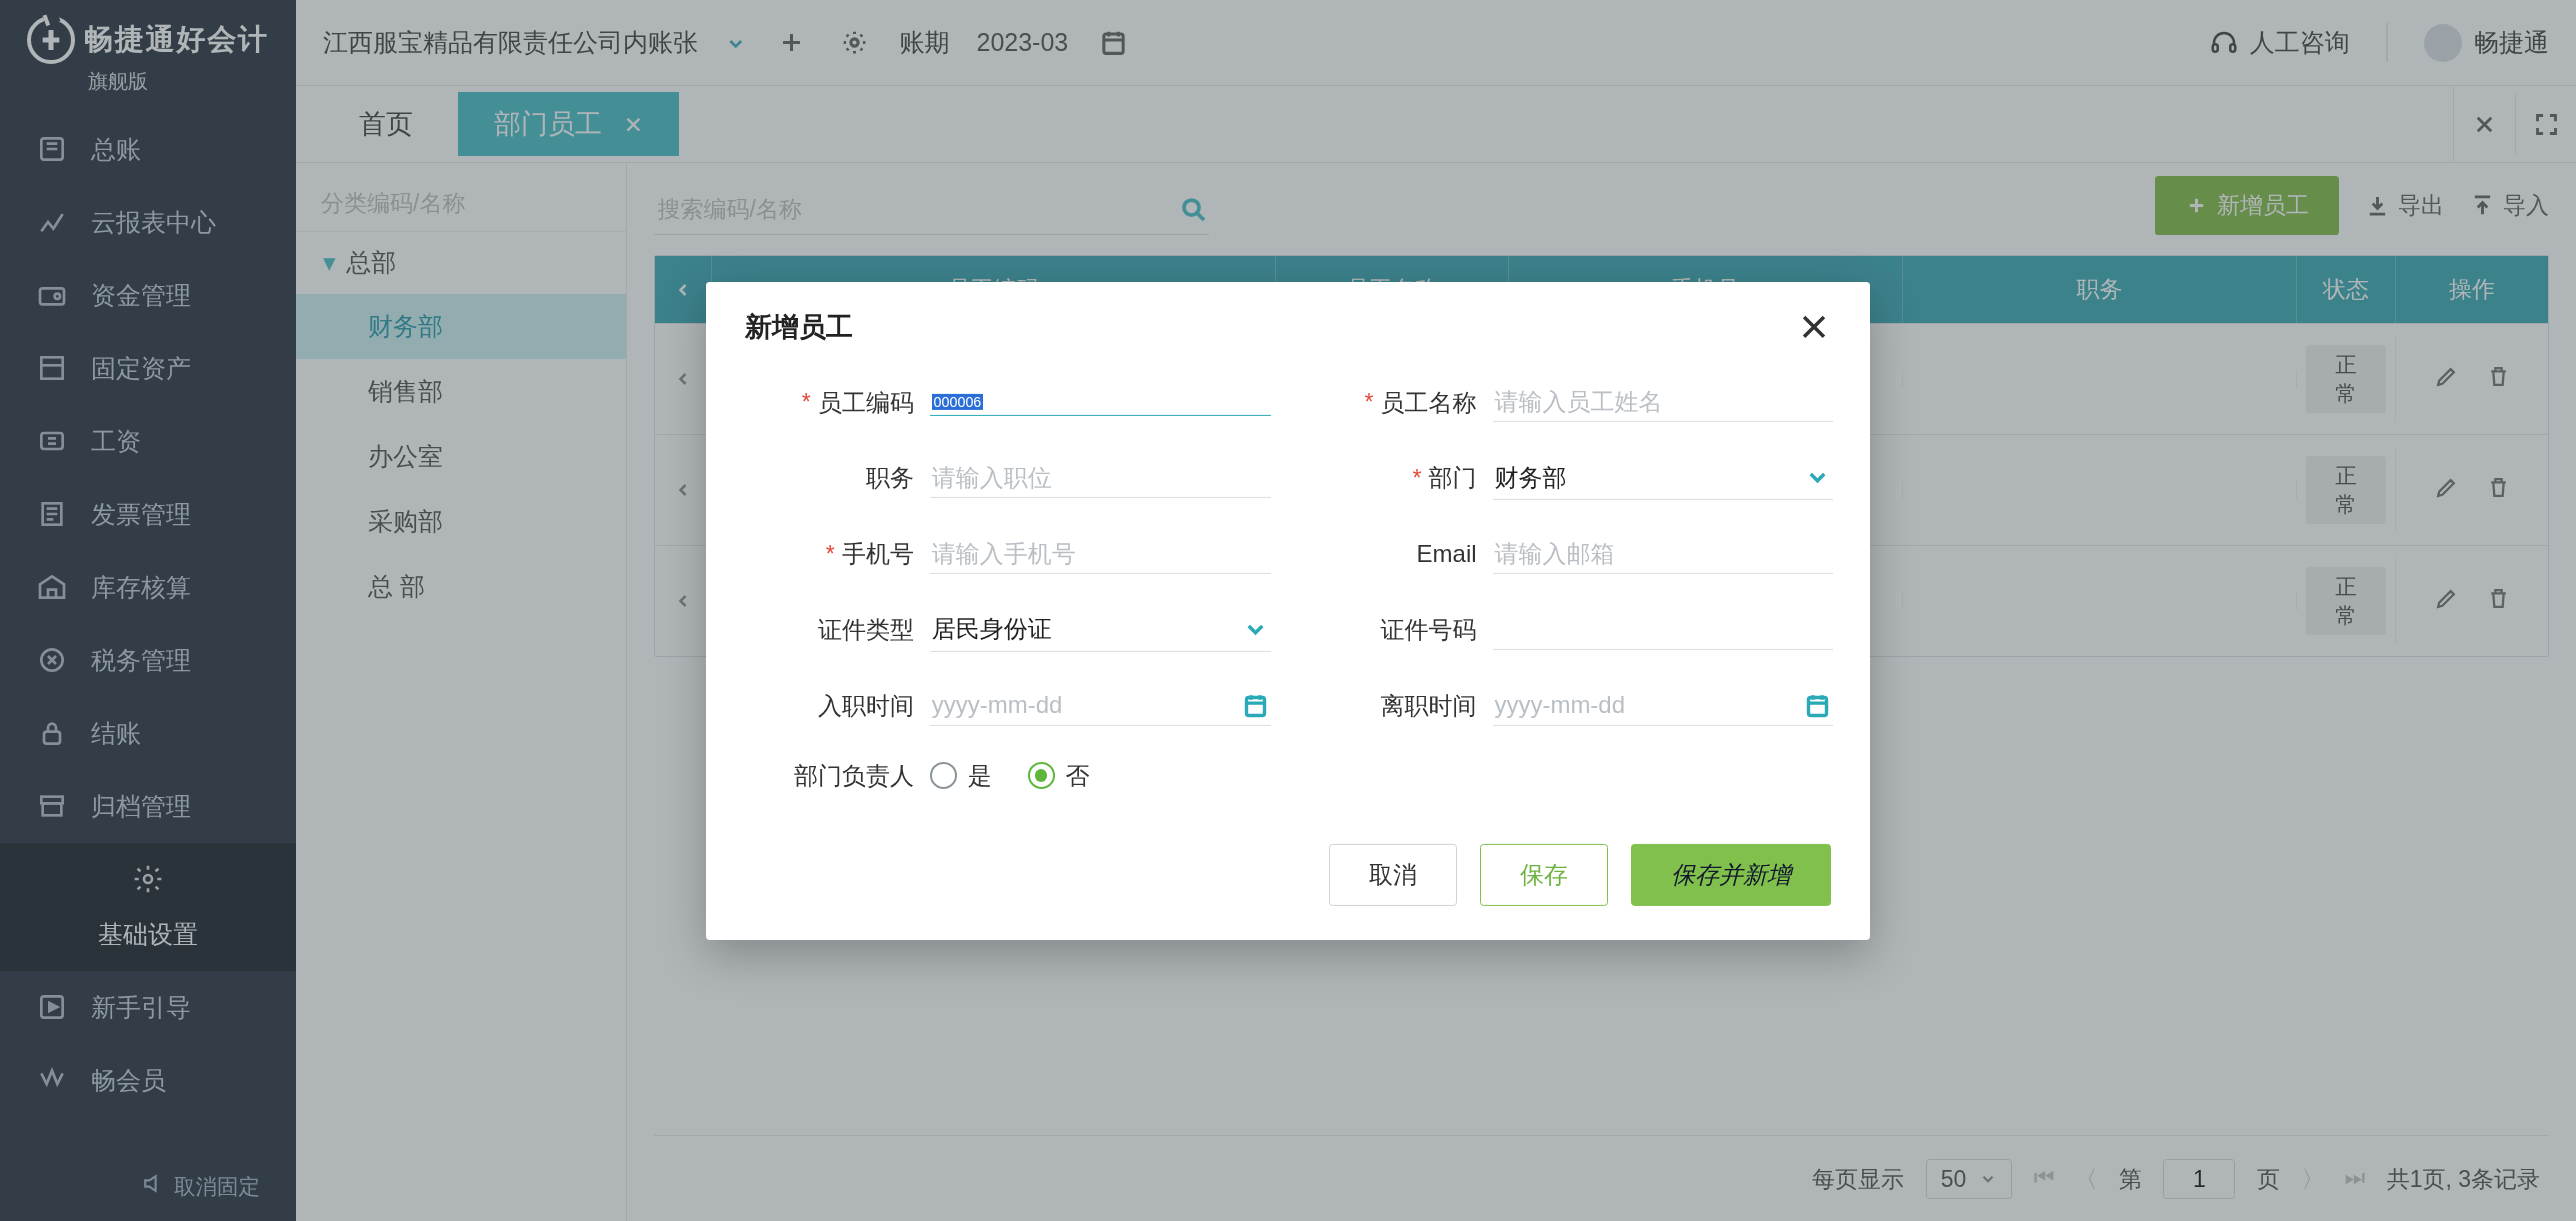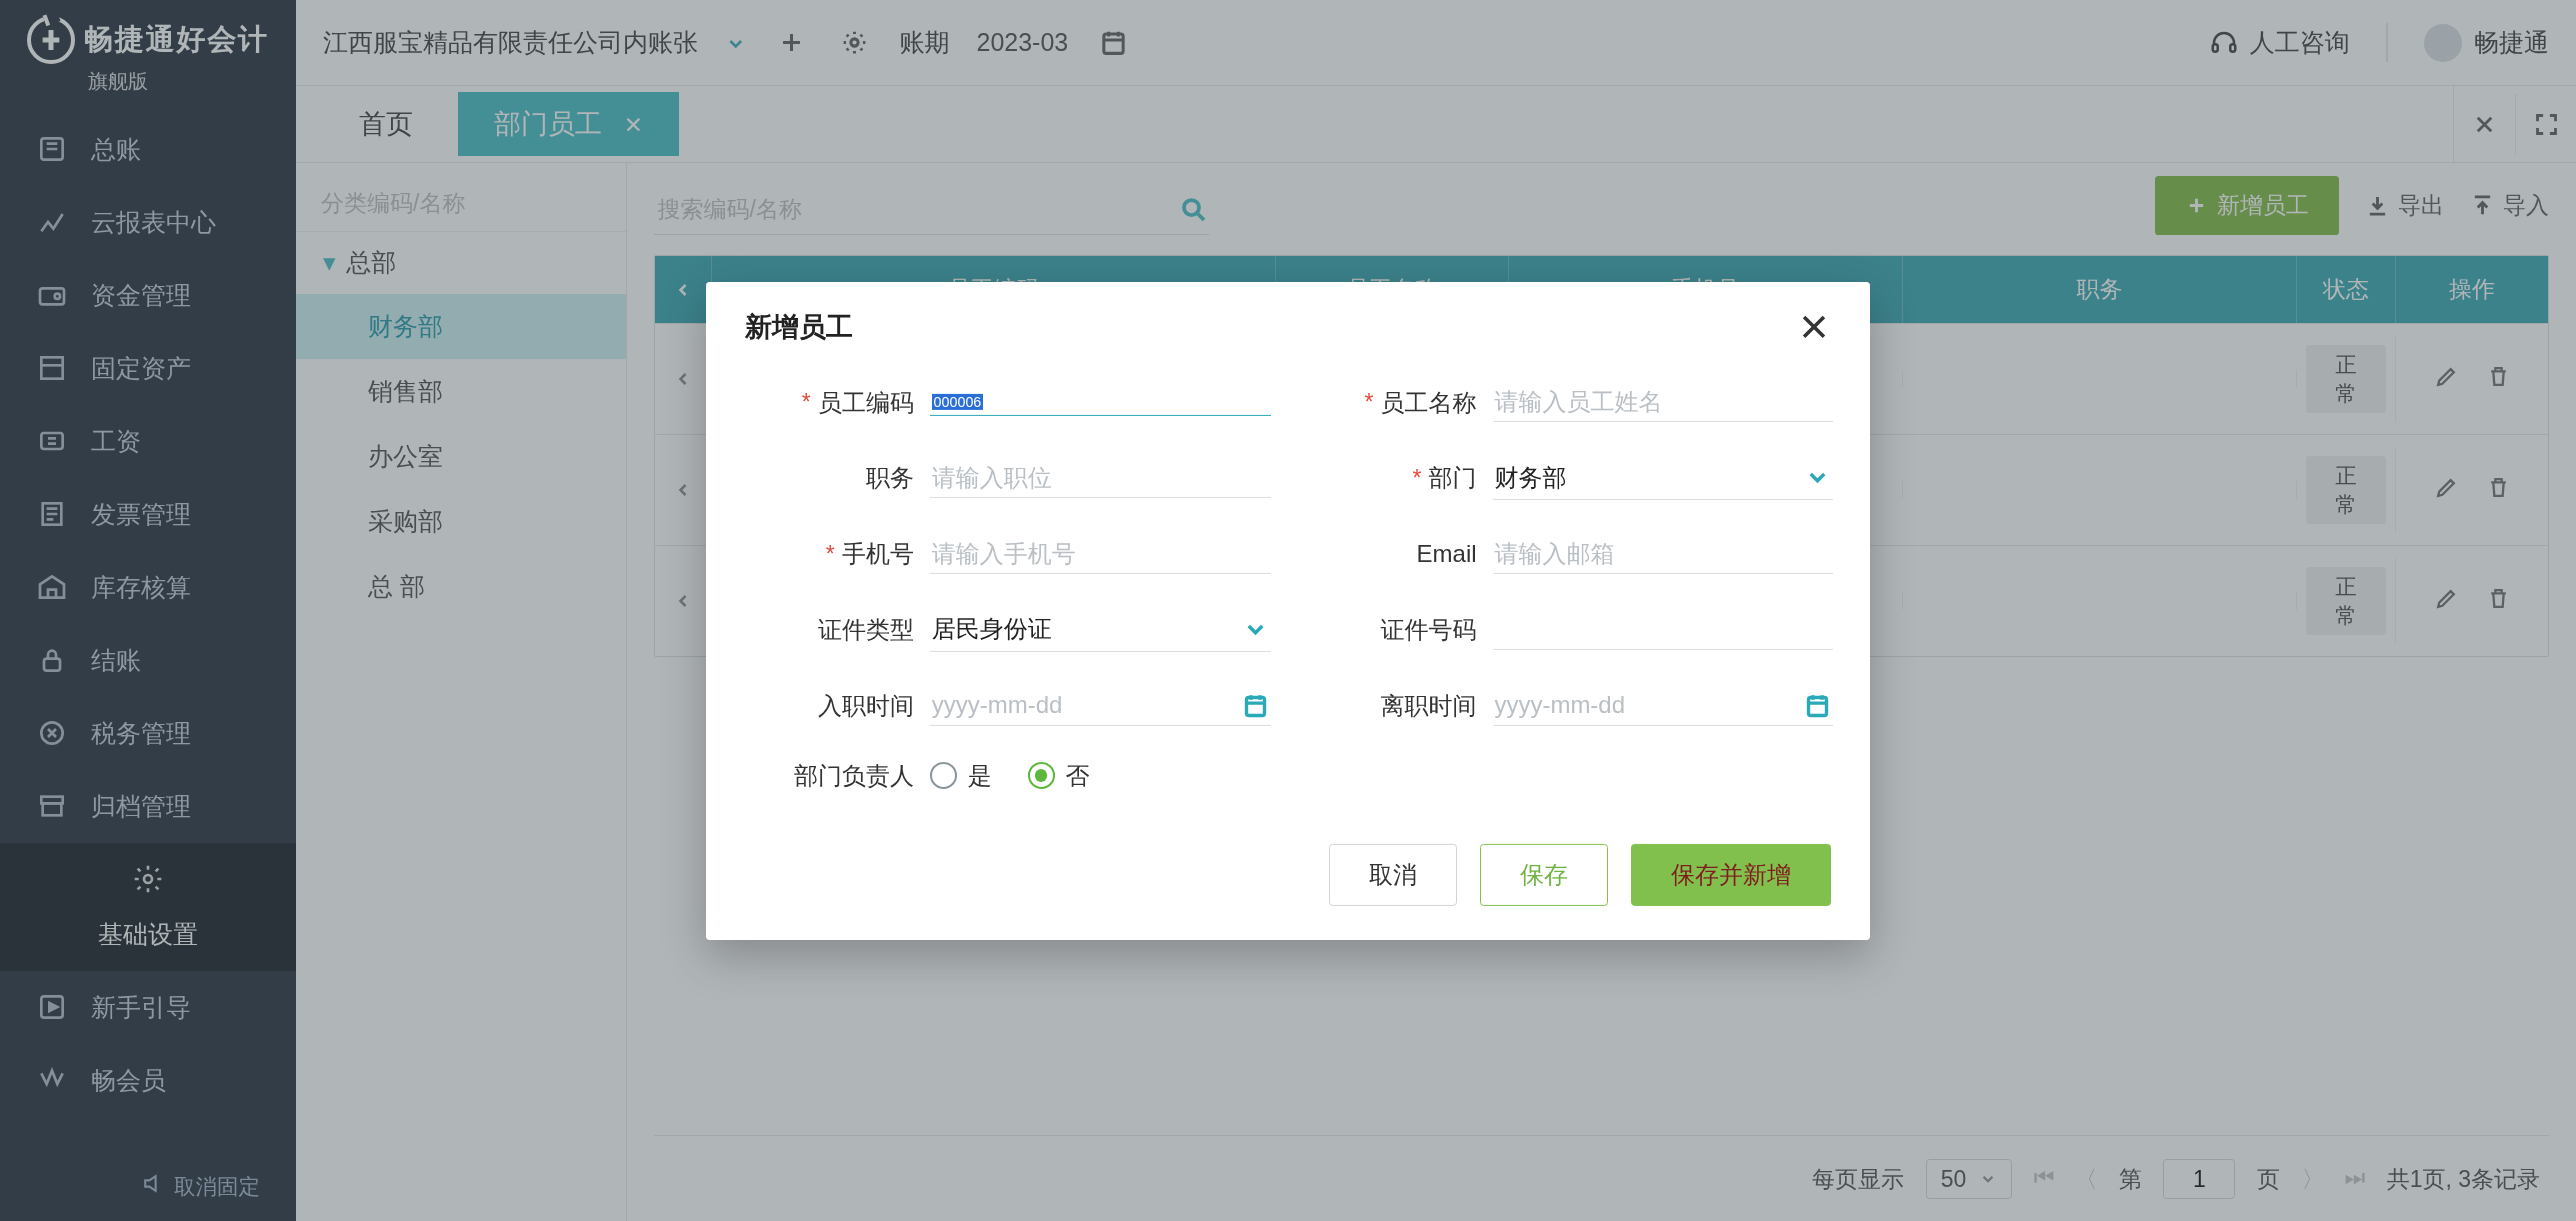--- a/index.html
+++ b/index.html
@@ -130,21 +130,21 @@
     .suffix-ic svg{width:100%;height:100%;stroke:#2aa9b7;stroke-width:3;fill:none;}
     .suffix-ic.cal svg{stroke:#2aa9b7;fill:none;}
     .radio-row{display:flex;align-items:center;gap:36px;font-size:24px;color:#333;}
     .radio{width:27px;height:27px;border:2.7px solid #8a949b;border-radius:50%;display:inline-flex;align-items:center;justify-content:center;}
     .radio.on{border-color:#5db73a;}
     .radio.on::after{content:"";width:12.5px;height:12.5px;background:#5db73a;border-radius:50%;}
     .modal-foot{display:flex;justify-content:flex-end;gap:23px;padding:25px 39px 34px 39px;}
     .btn{font-size:24px;padding:14.3px 39px;border-radius:3.6px;cursor:pointer;}
     .btn-ghost{background:#fff;border:1.3px solid #cfd4d7;color:#333;}
     .btn-outline-g{background:#fff;border:1.3px solid #82c04e;color:#6db33f;}
-    .btn-green{background:#82c04e;border:1.3px solid #82c04e;color:#7f1d1d;}
+    .btn-green{background:#82c04e;border:1.3px solid #82c04e;color:#0f172a;font-style:italic;}
 
     
     .sel-highlight{background:#2a6ed8;color:#fff;padding:0 1.8px;}
   </style>
 </head>
 <body>
 
 <div class="app">
 
   <aside class="sidebar">
@@ -218,34 +218,34 @@
             <svg viewBox="0 0 24 24">
               <path d="M3 10l9-6 9 6v10H3z"></path>
               <path d="M9 20v-6h6v6"></path>
             </svg>
           </span>
           <span>库存核算</span>
         </div>
       <div class="nav-item">
           <span class="nav-icon">
             <svg viewBox="0 0 24 24">
+              <circle cx="12" cy="12" r="8"></circle>
+              <path d="M9 9l6 6M15 9l-6 6"></path>
+            </svg>
+          </span>
+          <span>税务管理</span>
+        </div>
+      <div class="nav-item">
+          <span class="nav-icon">
+            <svg viewBox="0 0 24 24">
               <rect x="6" y="11" width="12" height="9" rx="2"></rect>
               <path d="M9 11V8a3 3 0 016 0v3"></path>
             </svg>
           </span>
           <span>结账</span>
-        </div>
-      <div class="nav-item">
-          <span class="nav-icon">
-            <svg viewBox="0 0 24 24">
-              <circle cx="12" cy="12" r="8"></circle>
-              <path d="M9 9l6 6M15 9l-6 6"></path>
-            </svg>
-          </span>
-          <span>税务管理</span>
         </div>
       <div class="nav-item">
           <span class="nav-icon">
             <svg viewBox="0 0 24 24">
               <rect x="4" y="5" width="16" height="5"></rect>
               <rect x="5" y="10" width="14" height="9"></rect>
             </svg>
           </span>
           <span>归档管理</span>
         </div>

